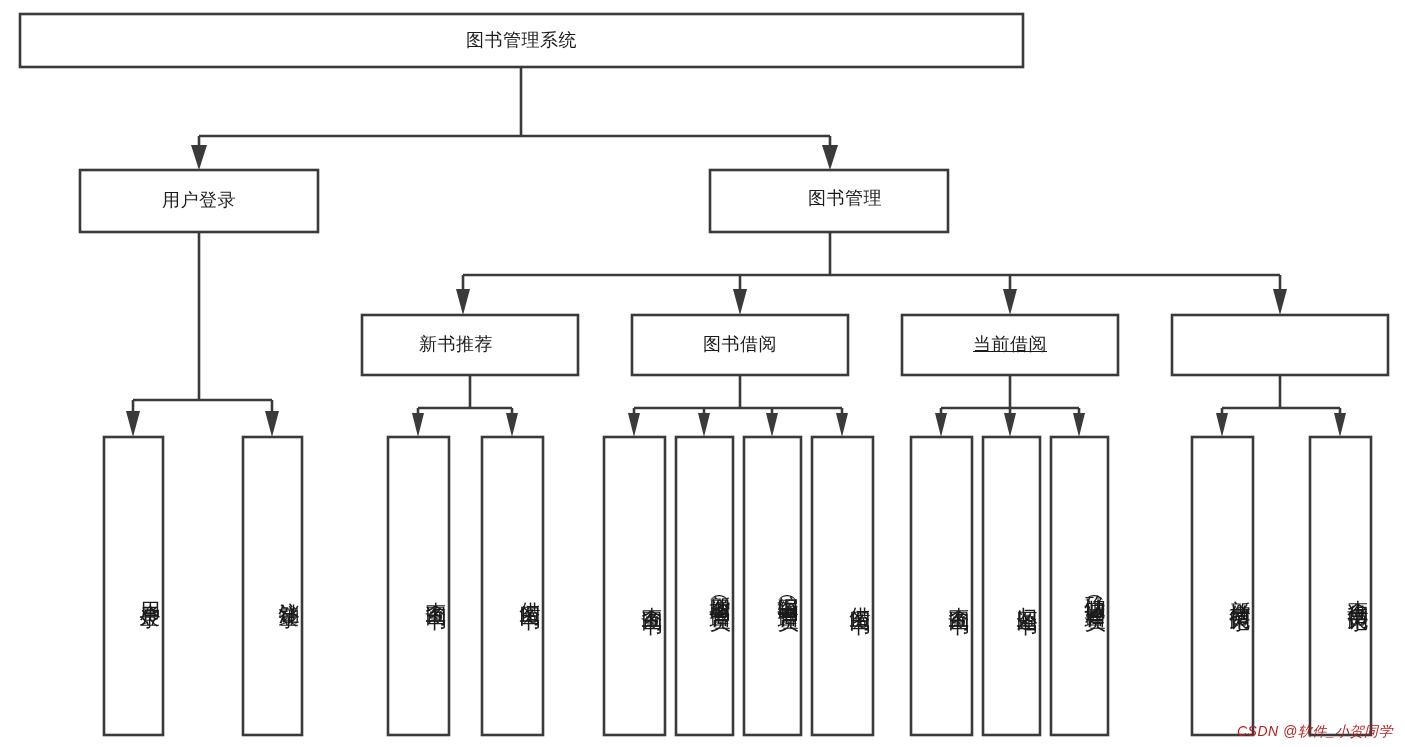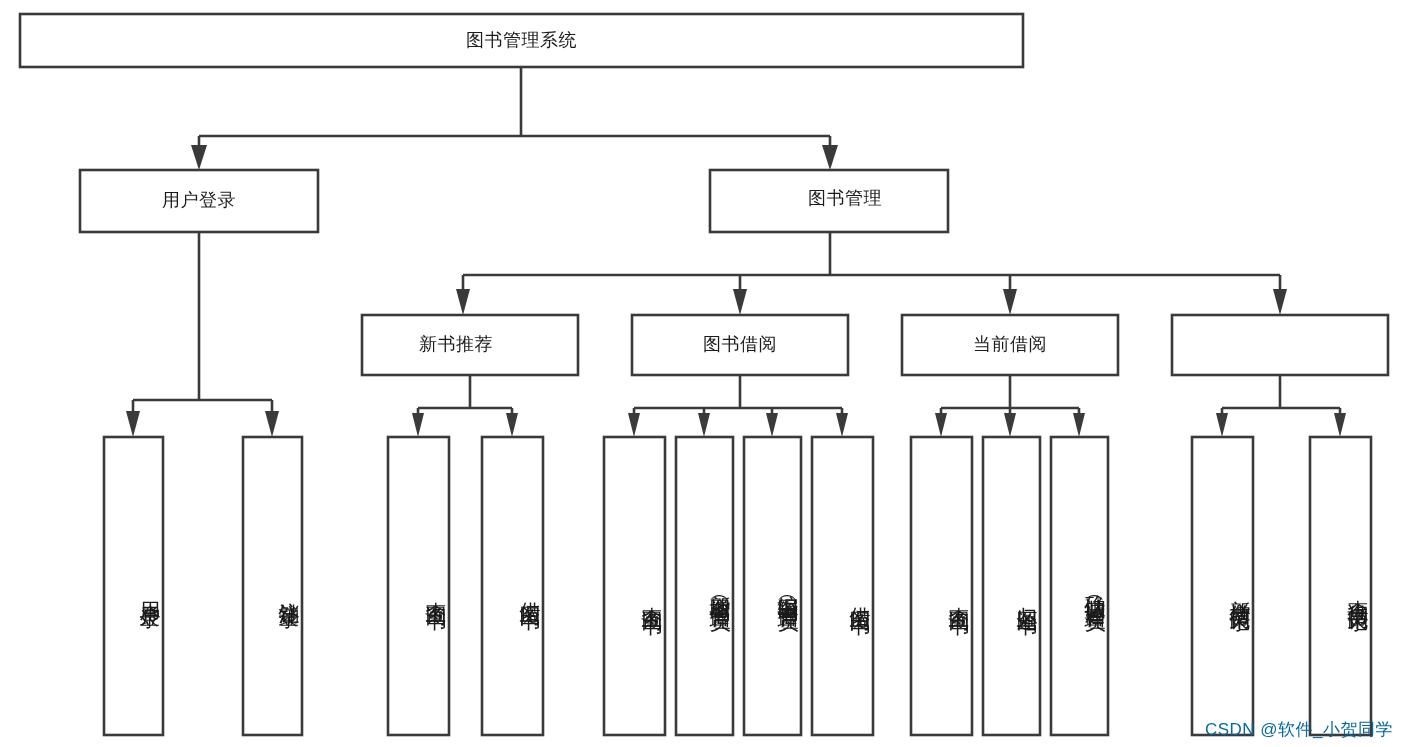--- a/index.html
+++ b/index.html
@@ -62,26 +62,27 @@
     font-size: 21px;
     letter-spacing: 2.5px;
     line-height: 1.25;
     padding-top: 6px;
     align-items: flex-start;
   }
   .watermark {
     position: absolute;
     right: 12px;
     bottom: 6px;
-    font-size: 17px;
-    color: #0369a1;
+    font-size: 14px;
+    color: #b91c1c;
     font-family: "Liberation Sans", "DejaVu Sans", sans-serif;
     letter-spacing: 0.5px;
     white-space: nowrap;
     user-select: none;
+    font-style: italic;
   }
 </style>
 </head>
 <body>
 
 <div id="diagram-root">
 
   <svg id="diagram-svg" viewBox="0 0 1405 747">
     <defs></defs>
 
@@ -178,21 +179,21 @@
     </g>
   </svg>
 
   <div class="node-label horizontal" style="left:20px; top:14px; width:1003px; height:53px;">图书管理系统</div>
 
   <div class="node-label horizontal" style="left:80px; top:170px; width:238px; height:62px;">用户登录</div>
   <div class="node-label horizontal" style="left:726px; top:170px; width:238px; height:58px;">图书管理</div>
 
   <div class="node-label horizontal" style="left:362px; top:315px; width:188px; height:60px;">新书推荐</div>
   <div class="node-label horizontal" style="left:632px; top:315px; width:216px; height:60px;">图书借阅</div>
-  <div class="node-label horizontal" style="left:902px; top:315px; width:216px; height:60px;">当前借阅</div>
+  <div class="node-label horizontal" style="left:902px; top:315px; width:216px; height:60px;text-decoration:underline;">当前借阅</div>
 
   <div class="node-label vertical" style="left:104px; top:487px; width:59px; height:200px;">用户登录</div>
   <div class="node-label vertical" style="left:243px; top:487px; width:59px; height:200px;">注销登录</div>
 
   <div class="node-label vertical" style="left:388px; top:487px; width:61px; height:200px;">查询图书</div>
   <div class="node-label vertical" style="left:482px; top:487px; width:61px; height:200px;">借阅图书</div>
 
   <div class="node-label vertical" style="left:604px; top:497px; width:61px; height:190px;">查询图书</div>
   <div class="node-label vertical" style="left:676px; top:441px; width:57px; height:290px;">新增图书（管理员）</div>
   <div class="node-label vertical" style="left:744px; top:441px; width:57px; height:290px;">编辑图书（管理员）</div>

